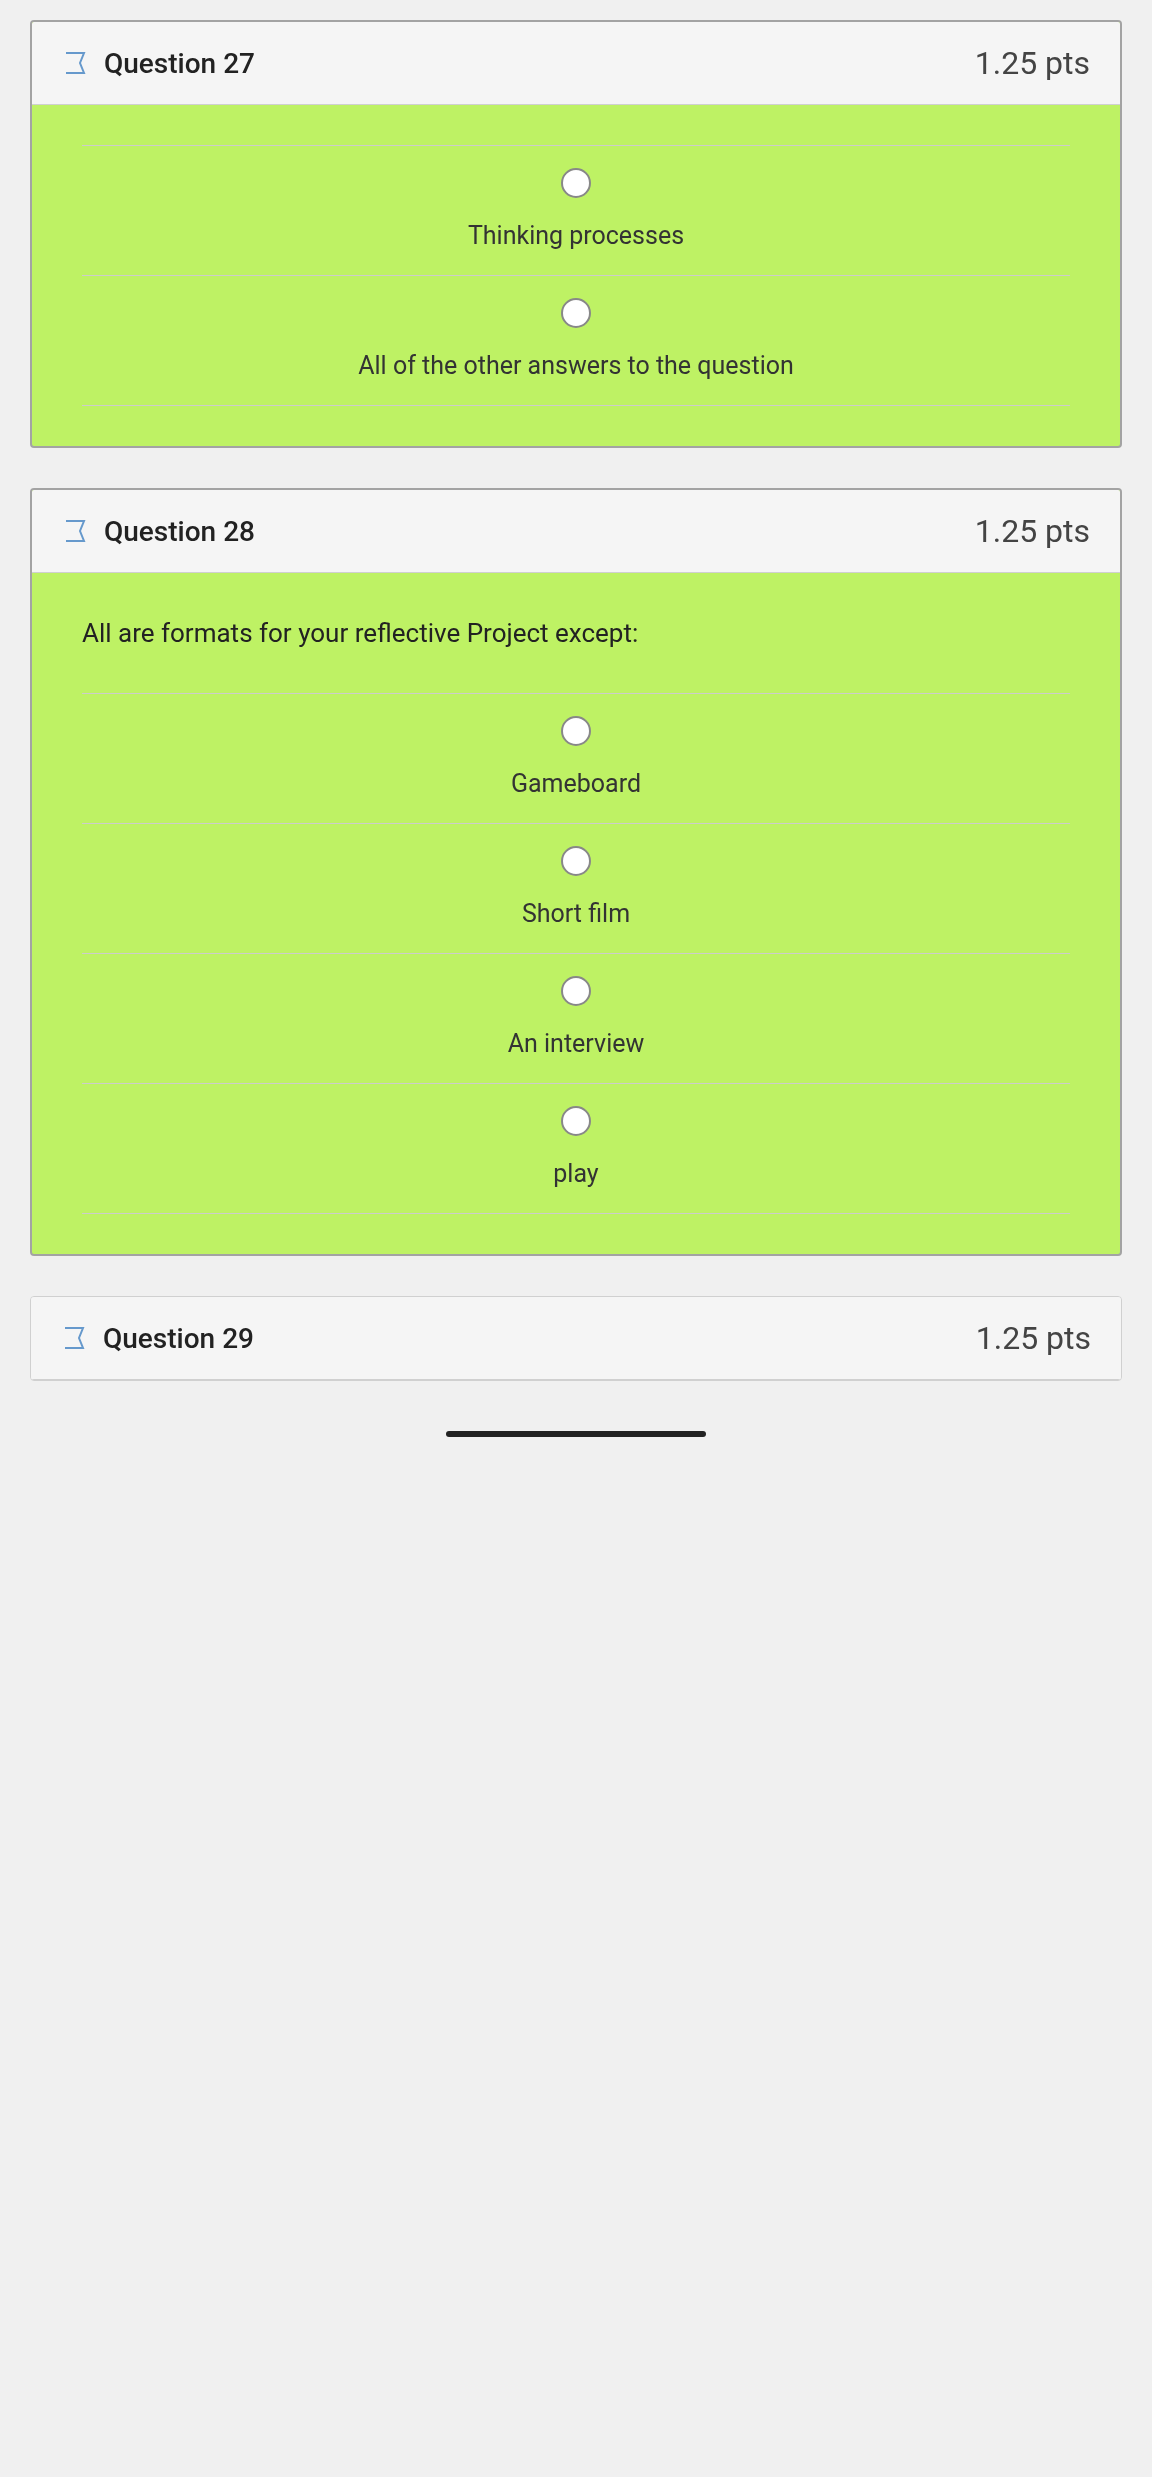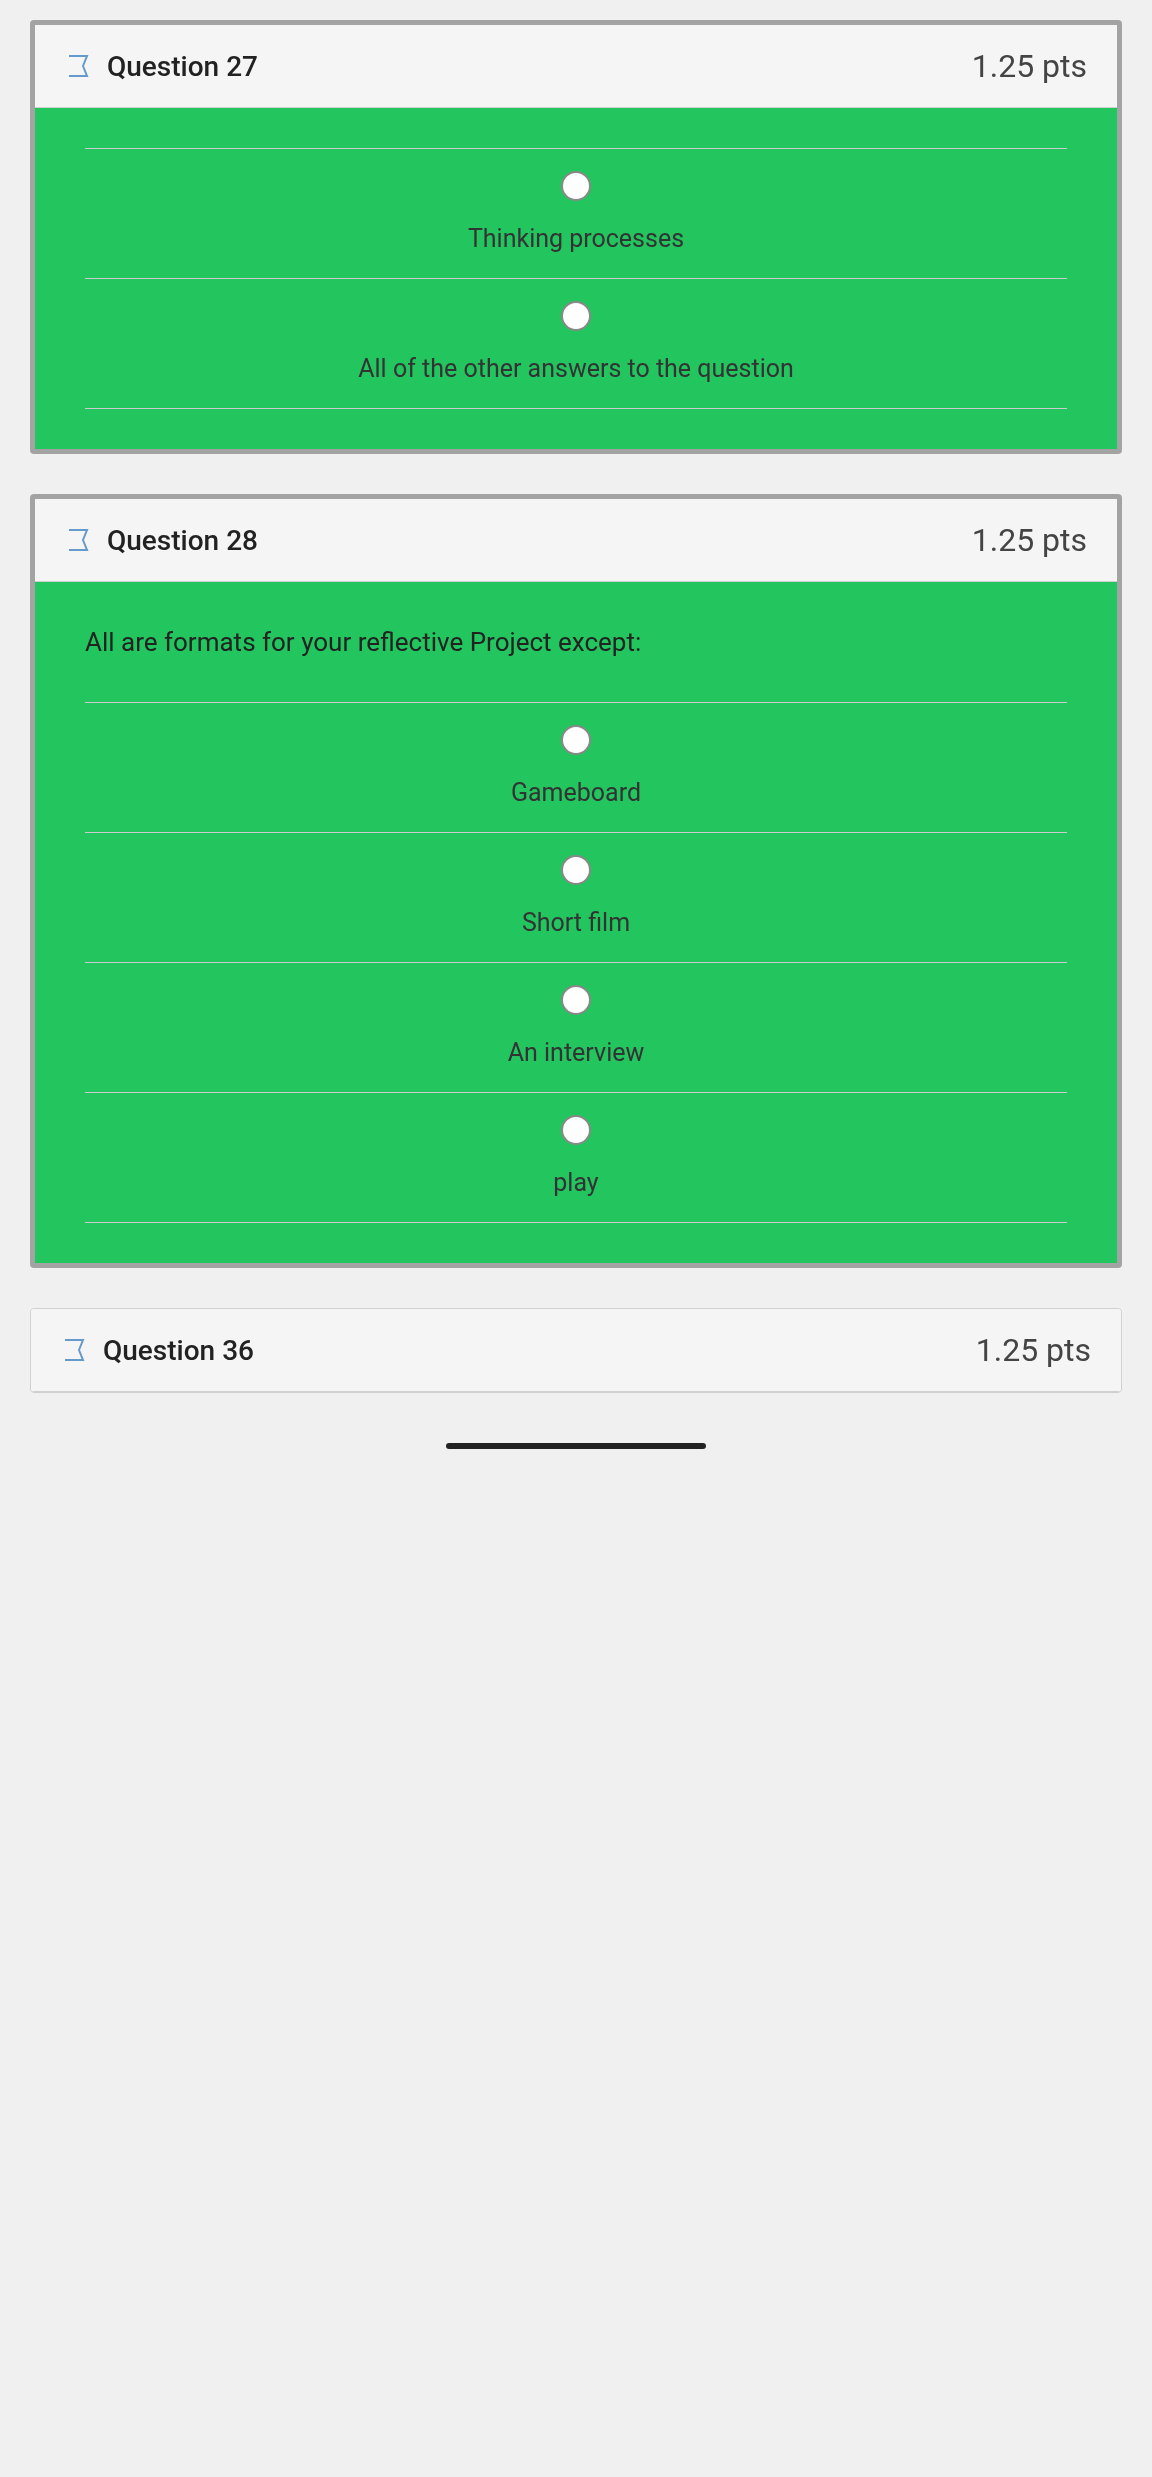--- a/index.html
+++ b/index.html
@@ -10,22 +10,22 @@
 
     body {
       background-color: #f0f0f0;
       font-family: -apple-system, BlinkMacSystemFont, 'Segoe UI', Roboto, sans-serif;
       width: 1152px;
       min-height: 2477px;
       padding: 20px 30px;
     }
 
     .question-card {
-      background: #22c55e;
-      border: 5px solid #a3a3a3;
+      background: #bef264;
+      border: 2px solid #a3a3a3;
       border-radius: 4px;
       margin-bottom: 40px;
       overflow: hidden;
     }
 
     .question-header {
       background: #f5f5f5;
       border-bottom: 1px solid #d0d0d0;
       padding: 22px 30px;
       display: flex;
@@ -197,21 +197,21 @@
 </div>
 
 <div class="question-card-partial">
   <div class="question-header">
     <div class="question-header-left">
       <span class="flag-icon">
         <svg viewBox="0 0 28 28" fill="none" xmlns="http://www.w3.org/2000/svg">
           <path d="M4 4 L22 4 L18 14 L22 24 L4 24" stroke="#6699cc" stroke-width="2" fill="none"></path>
         </svg>
       </span>
-      <span class="question-title">Question 36</span>
+      <span class="question-title">Question 29</span>
     </div>
     <span class="question-points">1.25 pts</span>
   </div>
 </div>
 
 <div class="home-indicator">
   <div class="home-bar"></div>
 </div>
 
 </body></html>

